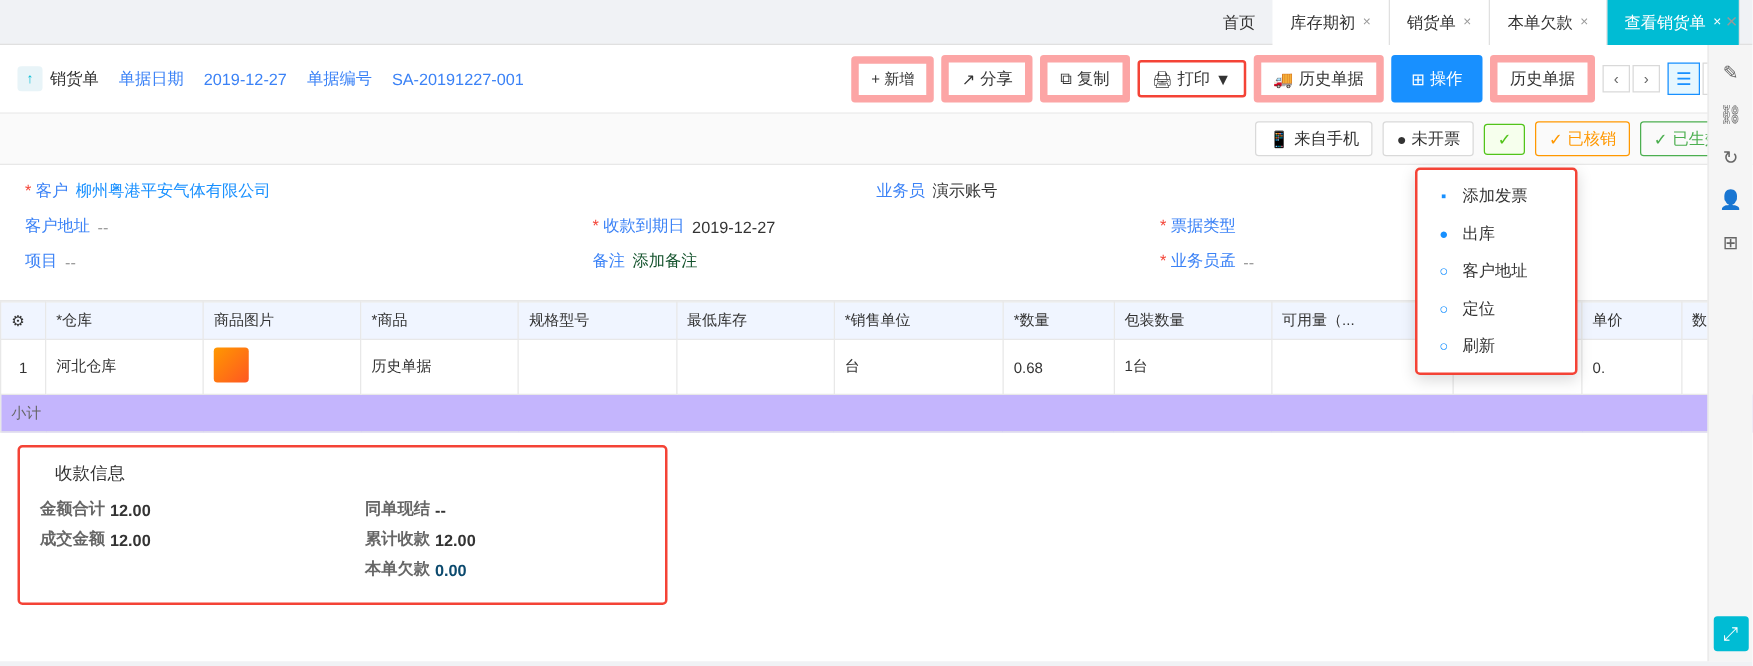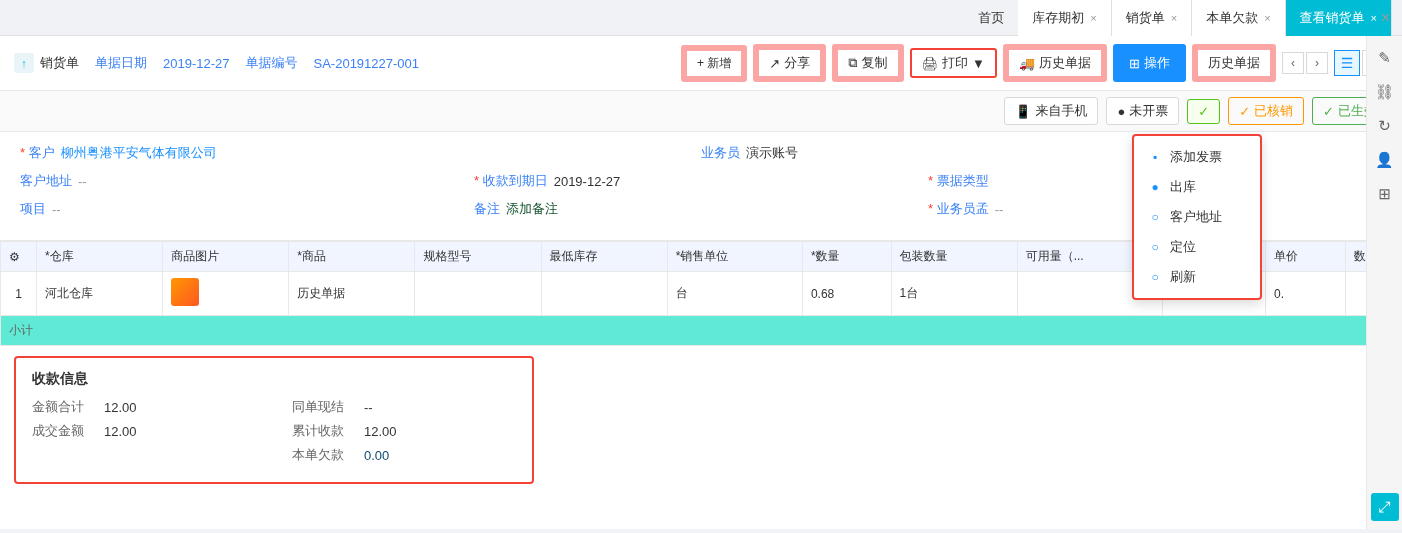--- a/index.html
+++ b/index.html
@@ -216,49 +216,49 @@
       font-weight: 500;
       text-align: left;
       white-space: nowrap;
     }
     .data-table td {
       border: 1px solid #e8e8e8;
       padding: 6px 8px;
       font-size: 12px;
       color: #333;
     }
-    .subtotal-row td { background: #5eead4; color: #666; }
+    .subtotal-row td { background: #c4b5fd; color: #666; }
     .settings-col { width: 36px; text-align: center; }
     .product-img {
       width: 30px; height: 30px;
       background: linear-gradient(135deg, #ff9800, #ff5722);
       border-radius: 3px;
       display: inline-block;
     }
 
     
     .payment-box {
       border: 2px solid #f44336;
       margin: 10px 14px;
       padding: 12px 16px;
       border-radius: 4px;
       max-width: 520px;
       background: #fff;
     }
     .payment-title {
-      font-size: 14px; font-weight: 700;
-      color: #333; margin-bottom: 10px;
+      font-size: 14px; font-weight: 400;
+      color: #333; margin-bottom: 10px; margin-left: 12px;
     }
     .payment-row {
       display: flex; align-items: center;
       margin-bottom: 6px;
       gap: 60px;
     }
     .payment-item {
-      display: flex; align-items: center; gap: 20px; min-width: 200px;
+      display: flex; align-items: flex-end; gap: 4px; min-width: 200px; font-weight: bold;
     }
     .payment-label { color: #666; font-size: 13px; white-space: nowrap; }
     .payment-value { color: #333; font-size: 13px; }
     .payment-value.red { color: #0c4a6e; }
 
     
     .dropdown-menu {
       position: absolute;
       top: 98px;
       right: 140px;

